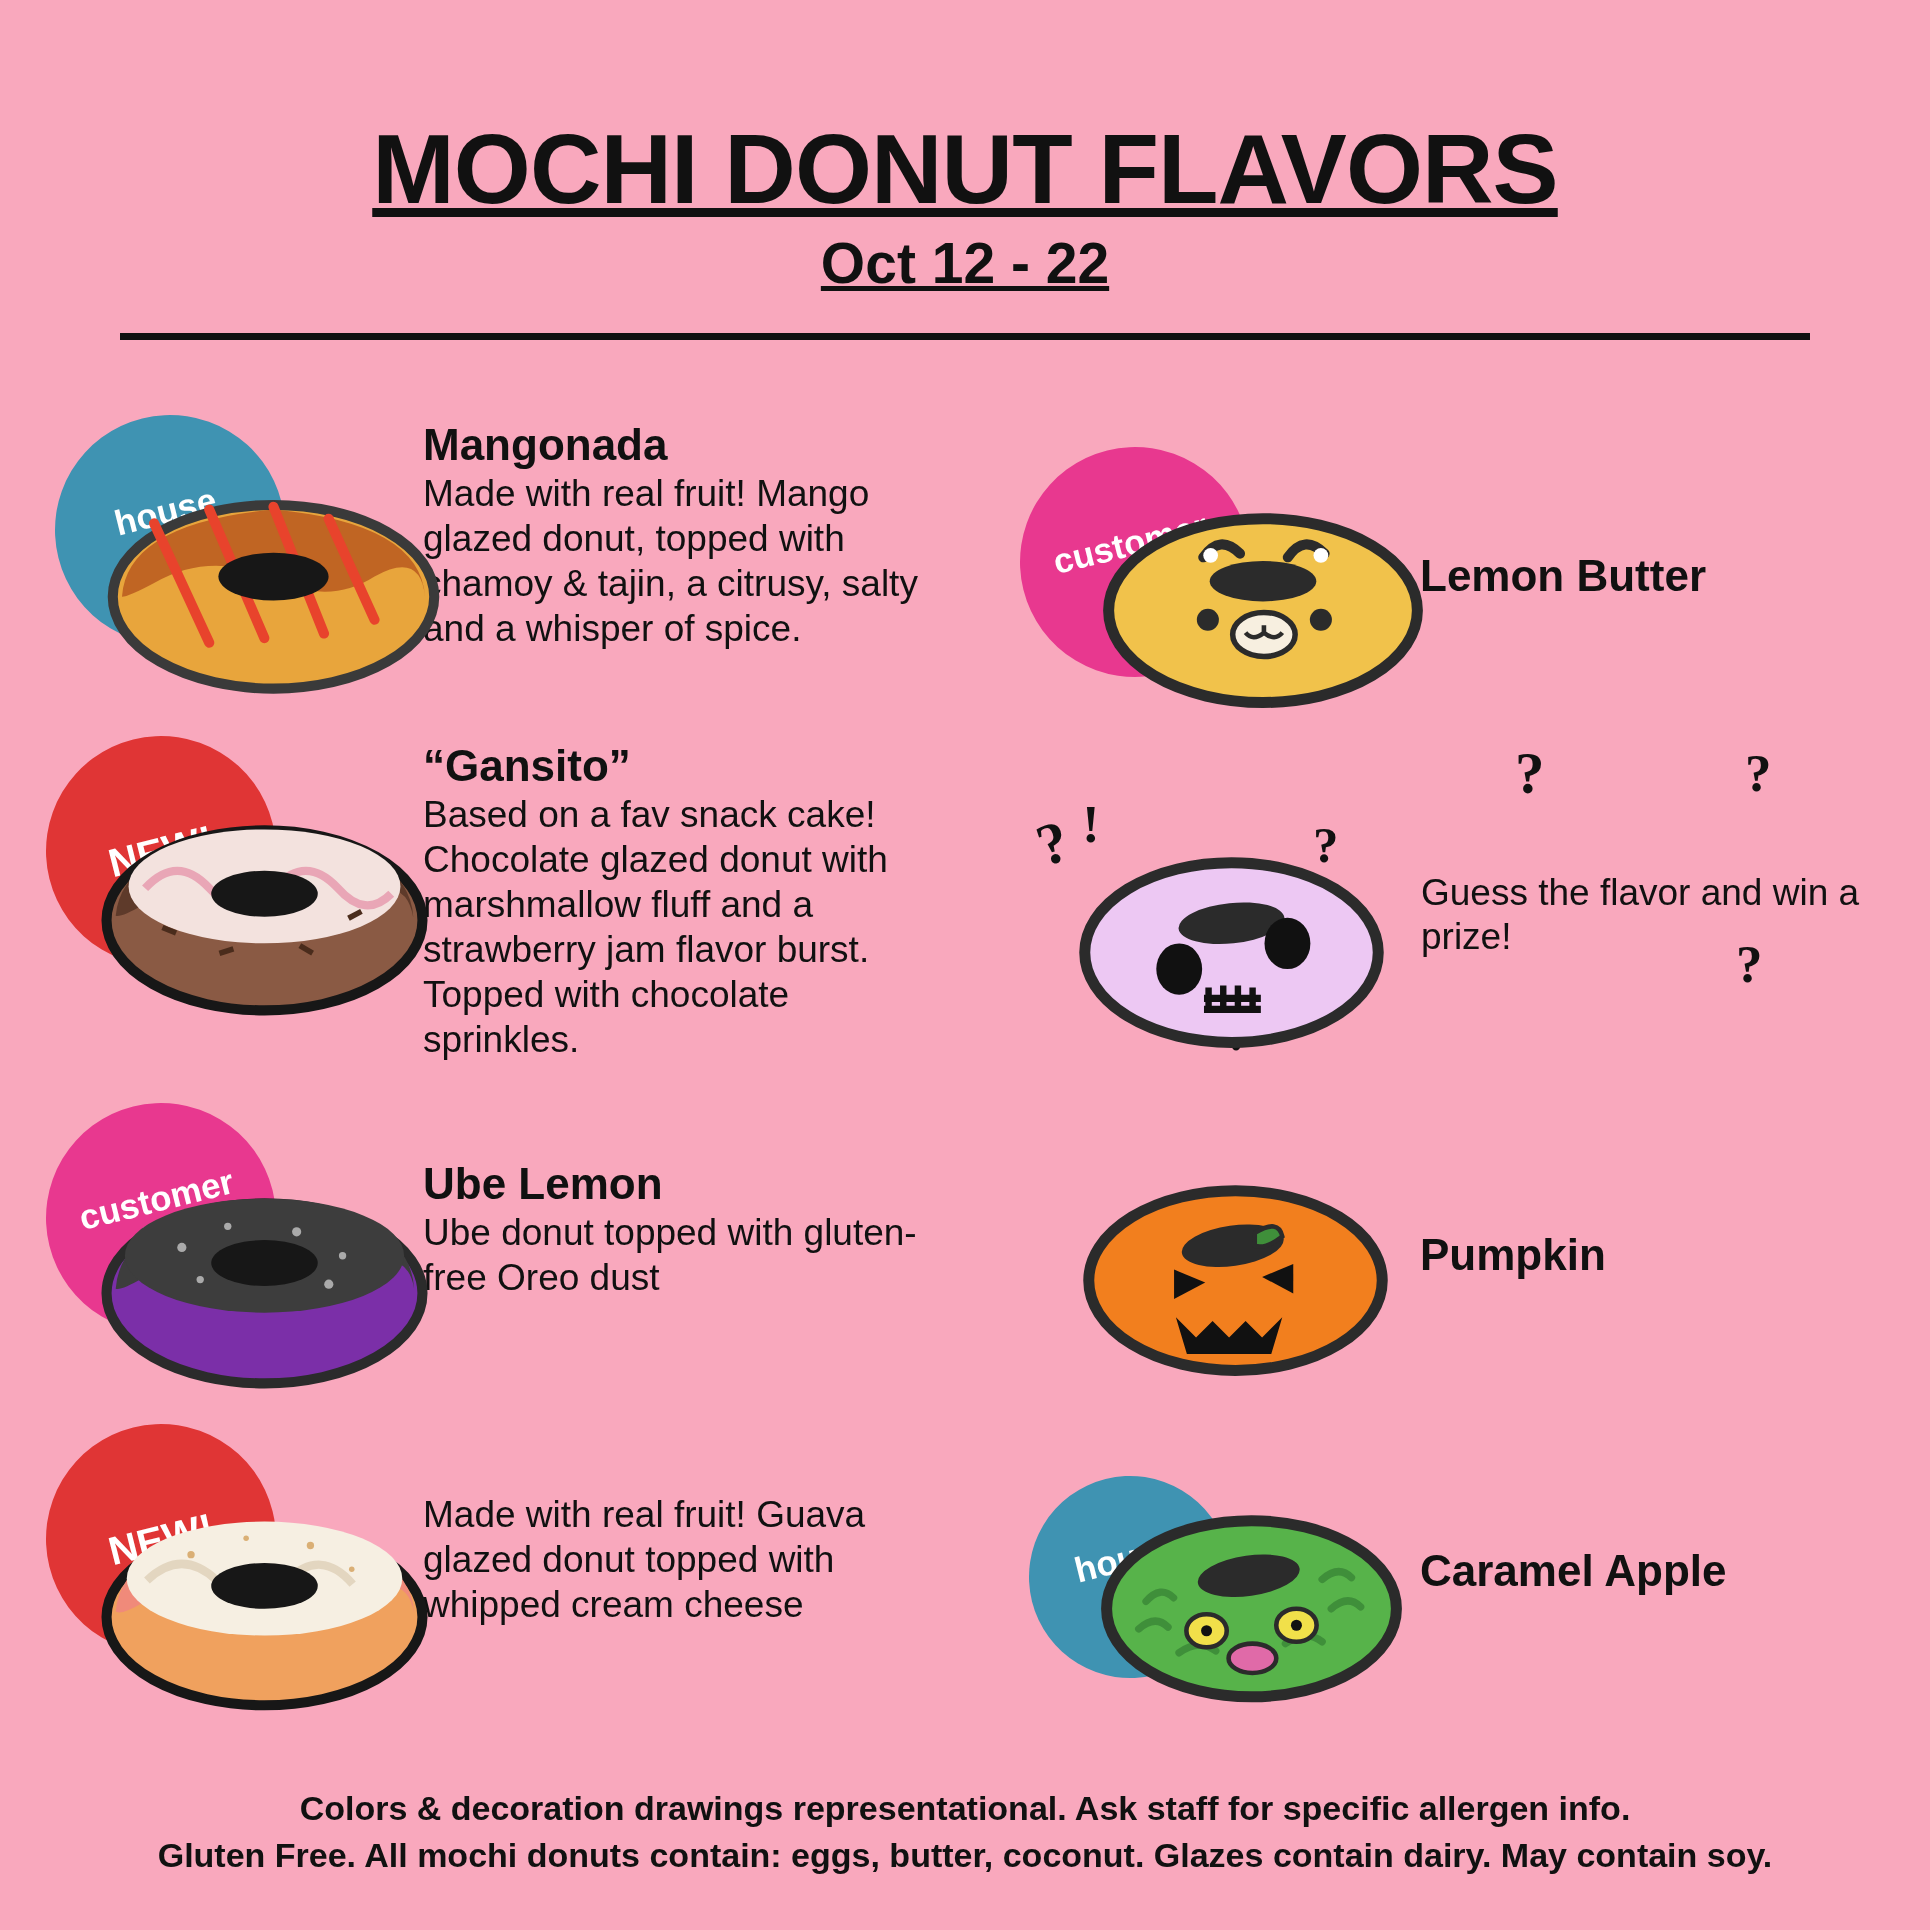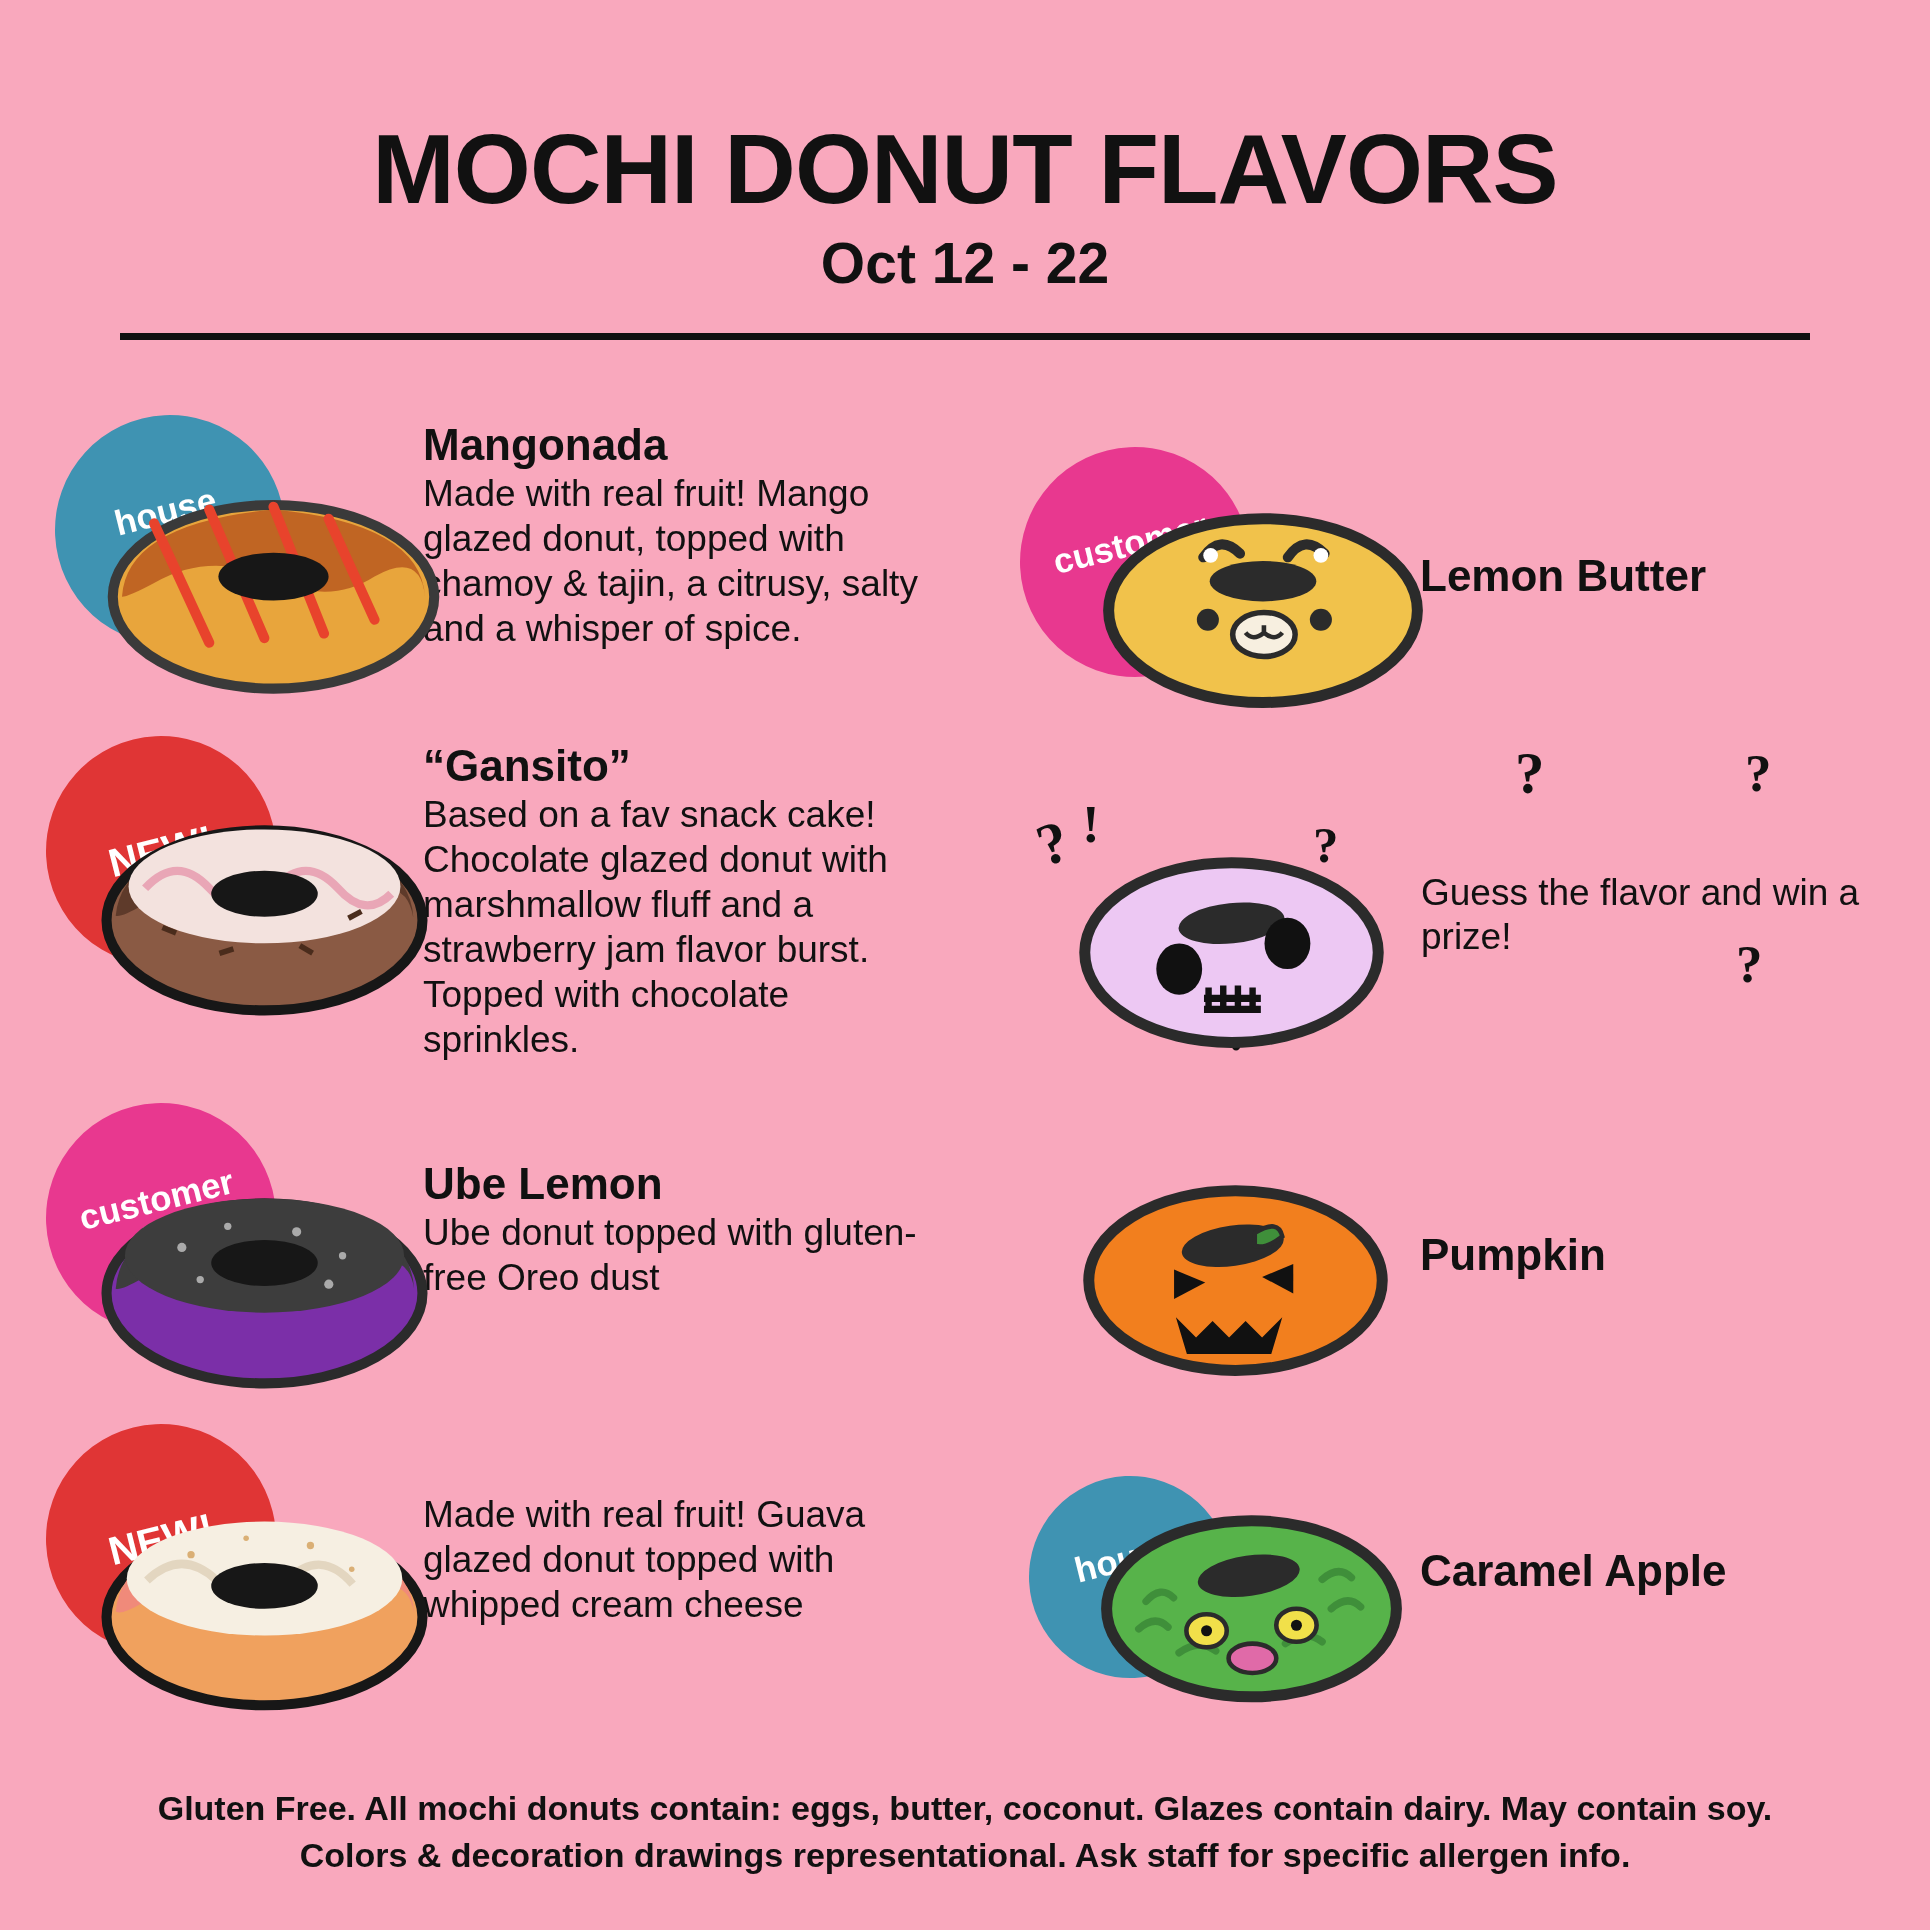--- a/index.html
+++ b/index.html
@@ -13,20 +13,21 @@
     font-family: "Liberation Sans", sans-serif;
     color: #111111;
     overflow: hidden;
     position: relative;
   }
   .poster {
     position: relative;
     width: 1930px;
     height: 1930px;
     box-sizing: border-box;
+    text-decoration: underline;
   }
 
   
   .header {
     padding-top: 118px;
     text-align: center;
   }
   .title {
     font-size: 99px;
     font-weight: bold;
@@ -365,18 +366,18 @@
         </div>
         <div>
           <h2 class="right-name">Caramel Apple</h2>
         </div>
       </div>
 
     </div>
   </div>
 
   <div class="footer">
+    <div>Colors &amp; decoration drawings representational.  Ask staff for specific allergen info.</div>
     <div>Gluten Free. All mochi donuts contain: eggs, butter, coconut. Glazes contain dairy. May contain soy.</div>
-    <div>Colors &amp; decoration drawings representational.  Ask staff for specific allergen info.</div>
   </div>
 
 </div>
 
 
 </body></html>

